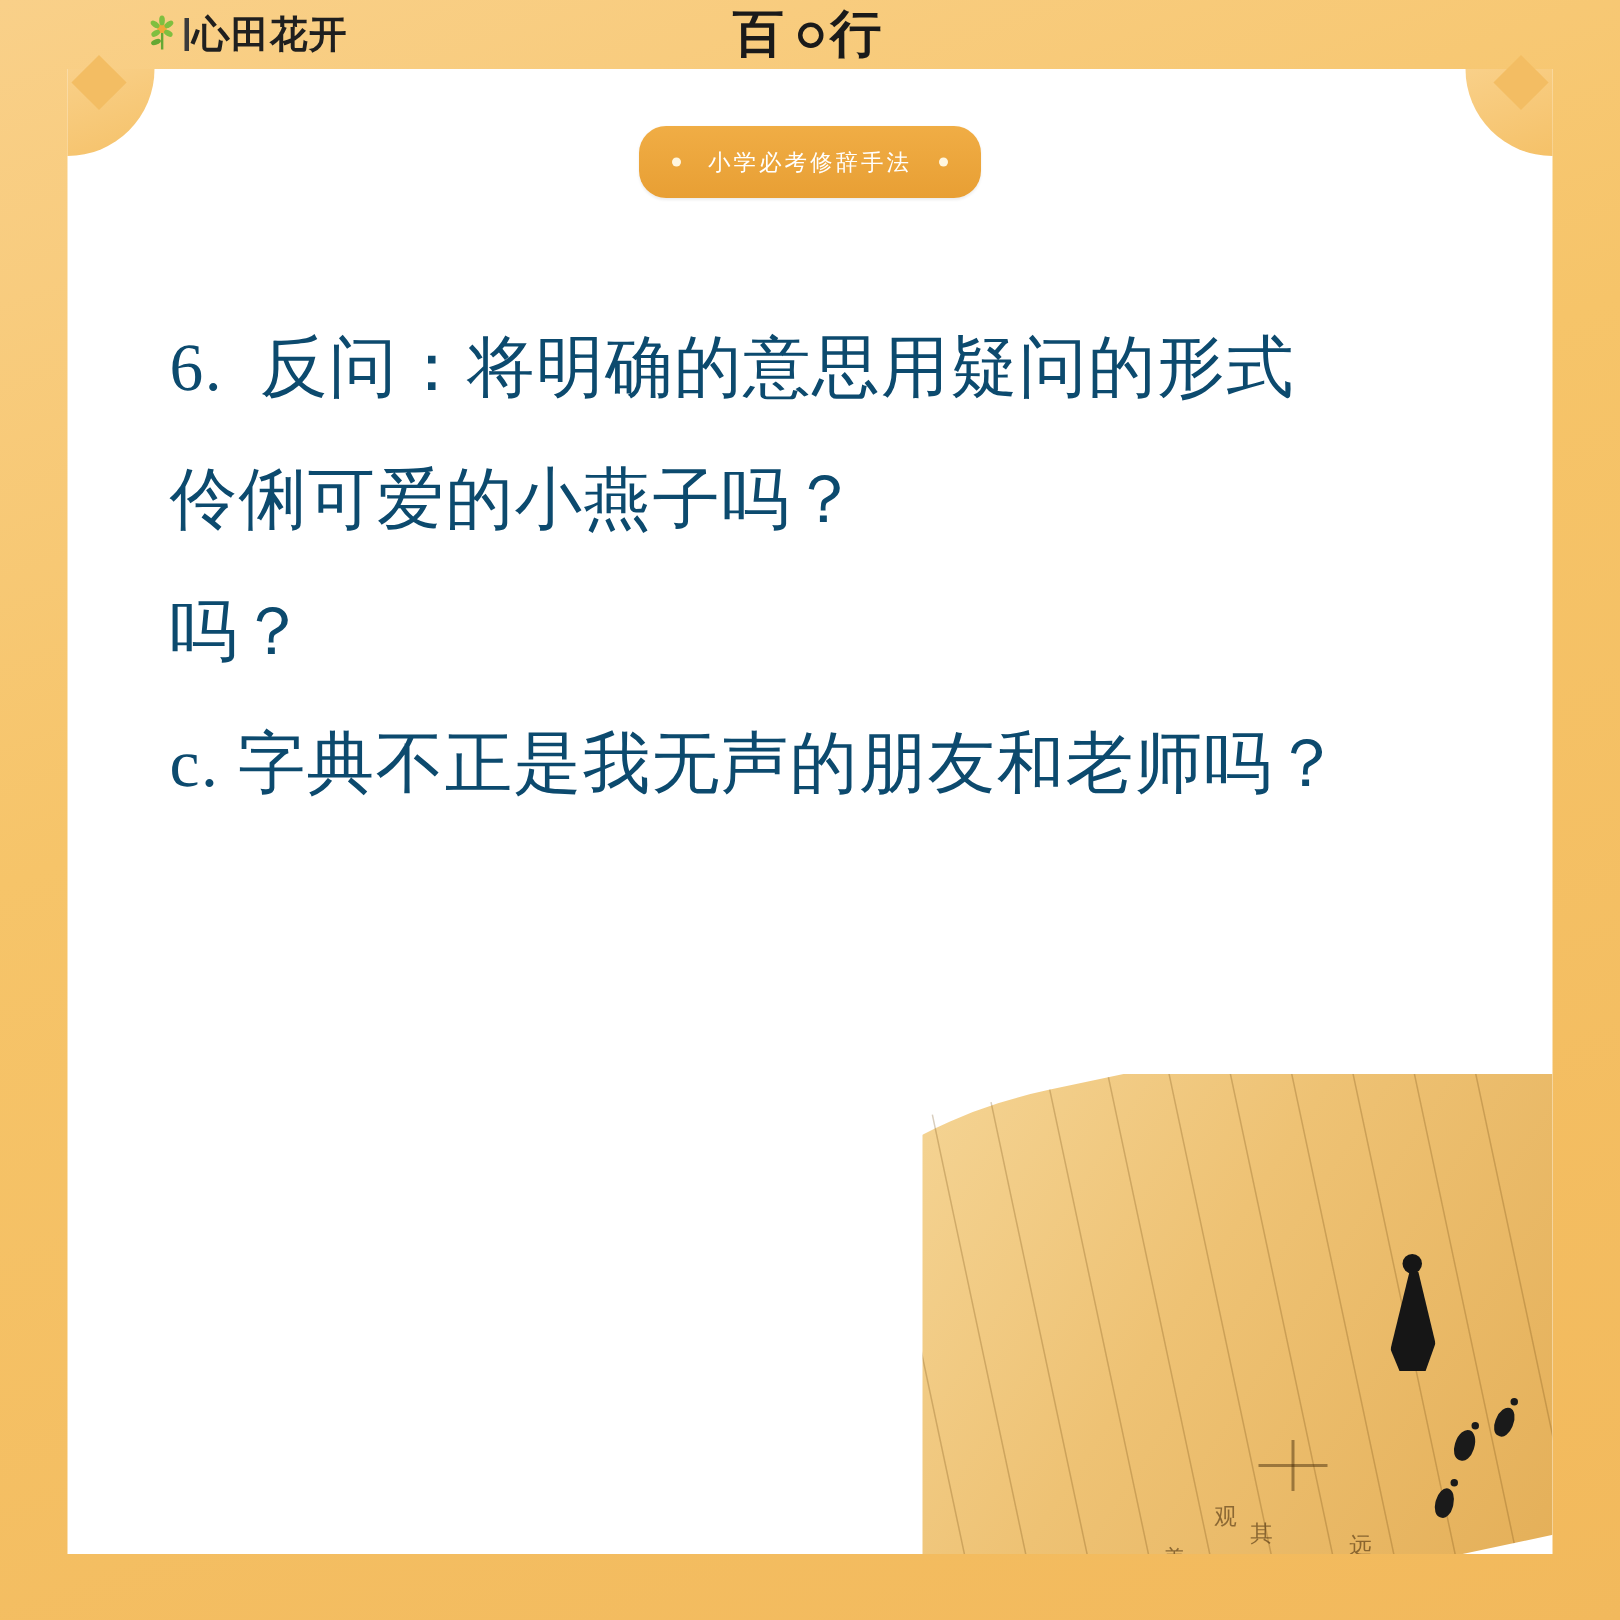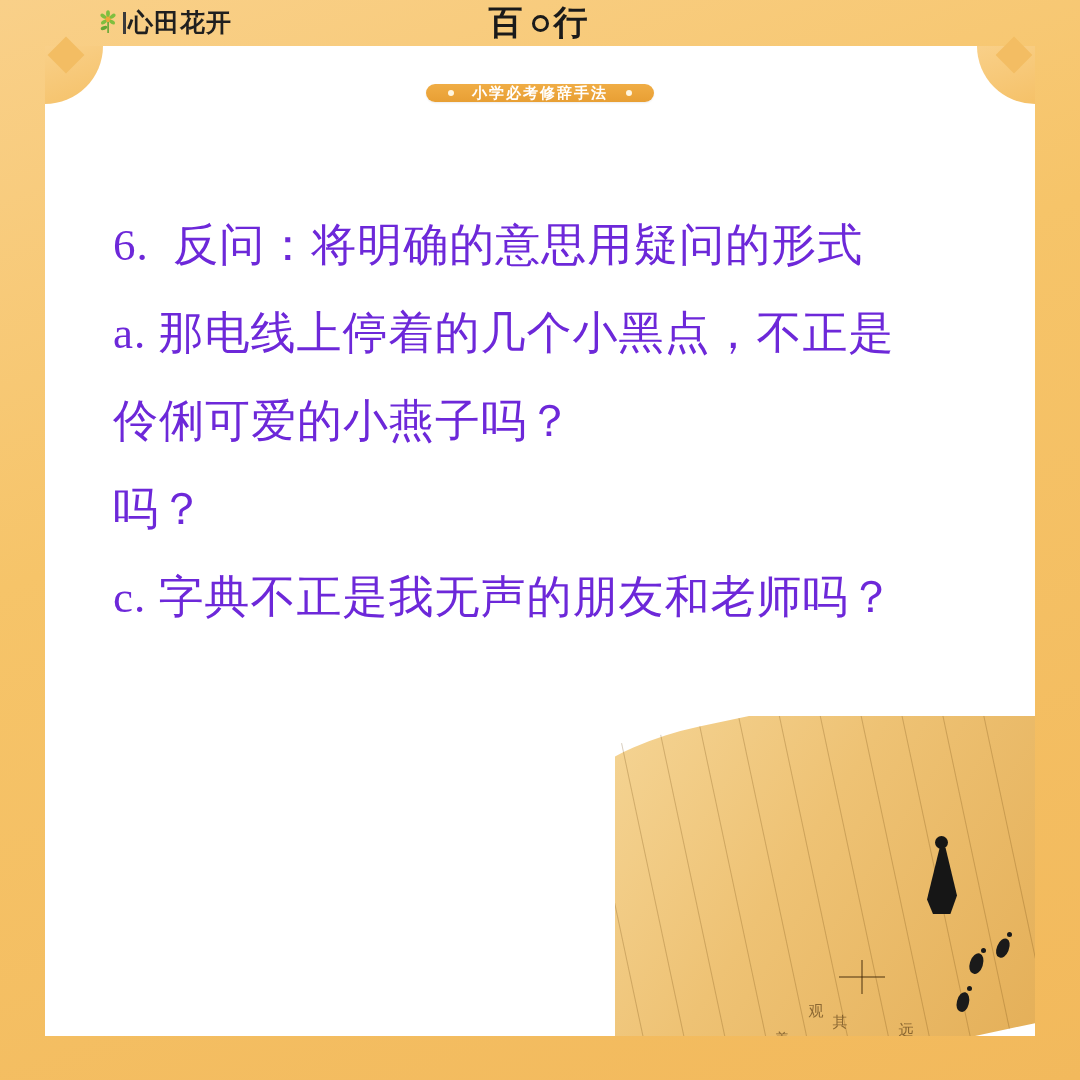--- a/index.html
+++ b/index.html
@@ -103,45 +103,44 @@
 
   
   .badge {
     position: absolute;
     left: 50%;
     transform: translateX(-50%);
     top: 84px;
     background: linear-gradient(180deg, #f0ad45 0%, #e89f34 100%);
     color: #ffffff;
     border-radius: 18px;
-    height: 18px;
+    height: 48px;
     padding: 0 22px;
     display: flex;
     align-items: center;
     gap: 18px;
     font-size: 15px;
     letter-spacing: 2px;
     z-index: 6;
     box-shadow: 0 1px 2px rgba(0,0,0,.08);
-    font-weight: bold;
   }
   .badge .dot {
     width: 6px; height: 6px;
     border-radius: 50%;
     background: #fff6e0;
     flex: none;
   }
 
   
   .content {
     position: absolute;
     left: 68px;
     top: 155px;
     right: 48px;
-    color: #6d28d9;
+    color: #0c4a6e;
     font-family: "Liberation Serif", serif;
   }
   .line {
     font-size: 45px;
     line-height: 88px;
     letter-spacing: 1px;
     white-space: pre;
   }
 
   
@@ -252,21 +251,20 @@
   <div class="logo-center">
     <span>百</span>
     <span class="circle"></span>
     <span>行</span>
   </div>
 </div>
 
 <div class="card">
   <div class="content">
     <div class="line">6.  反问：将明确的意思用疑问的形式</div>
-    <div class="line">a. 那电线上停着的几个小黑点，不正是</div>
     <div class="line">伶俐可爱的小燕子吗？</div>
     <div class="line">吗？</div>
     <div class="line">c. 字典不正是我无声的朋友和老师吗？</div>
   </div>
 
   <div class="scroll-art">
     <div class="scroll-paper"></div>
     <div class="scroll-lines">
       <i style="left:60px"></i>
         <i style="left:100px"></i>

